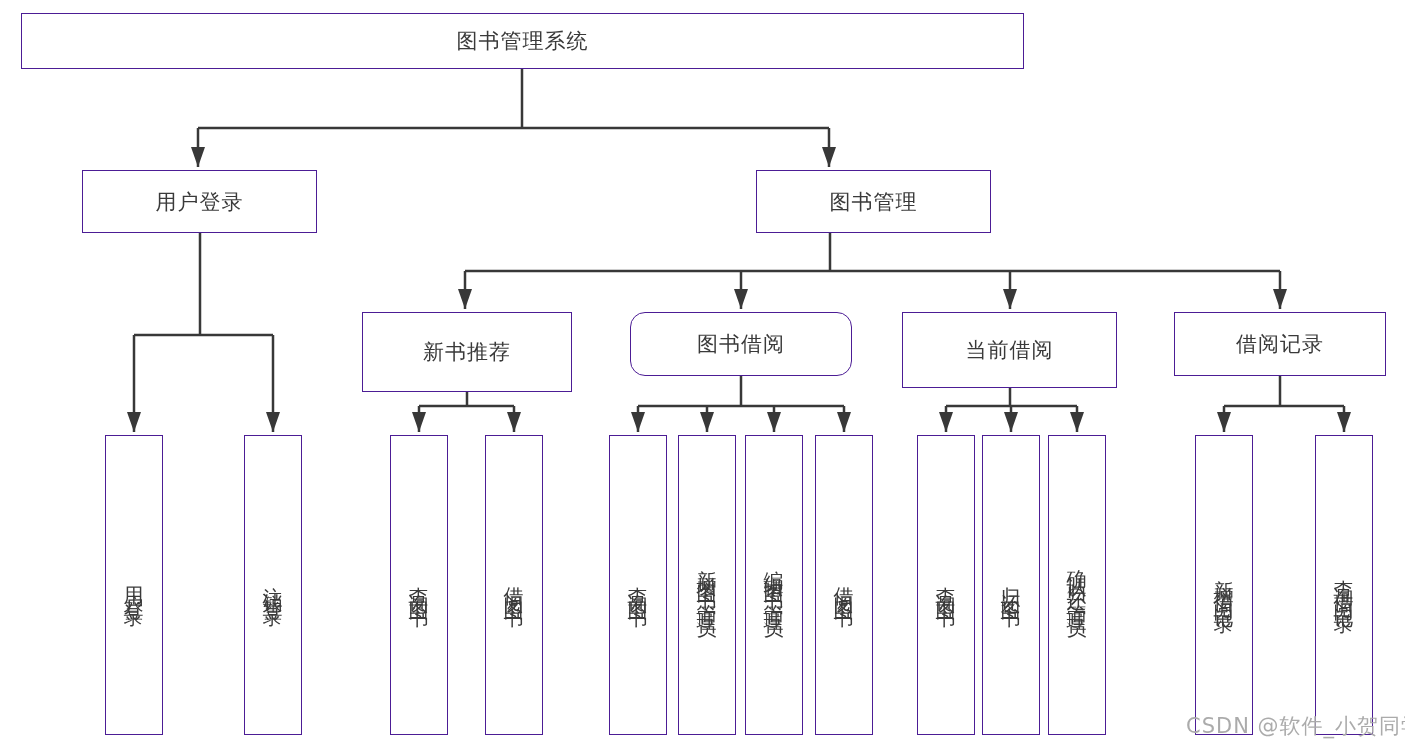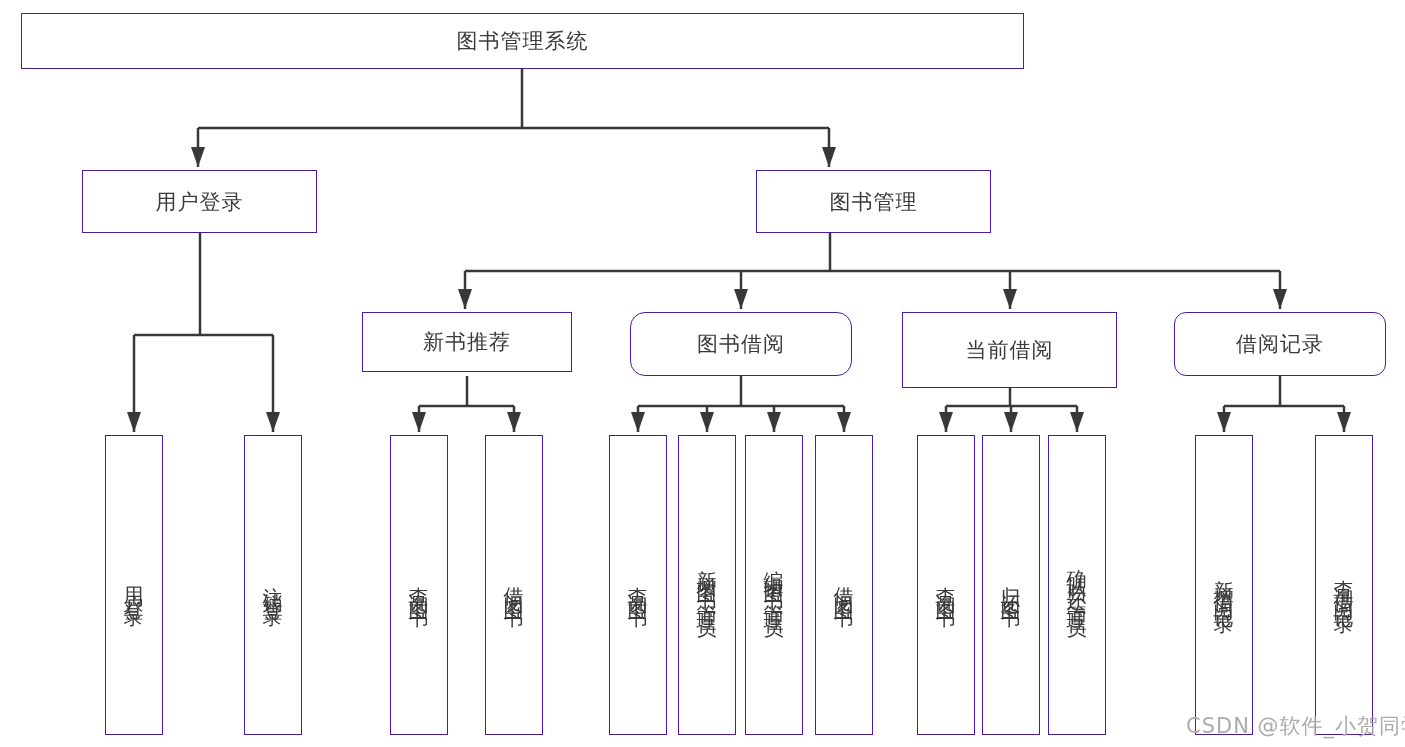--- a/index.html
+++ b/index.html
@@ -11,24 +11,24 @@
   .connectors { position:absolute; left:0; top:0; z-index:0; }
   .box {
     position:absolute; background:#ffffff; border:1px solid #4c1d95;
     box-sizing:border-box; display:flex; align-items:center; justify-content:center;
     z-index:1; text-align:center;
   }
   .hlabel { font-size:21px; letter-spacing:1px; white-space:nowrap; }
   .root   { left:21px;  top:13px;  width:1003px; height:56px; }
   .lvl2a  { left:82px;  top:170px; width:235px; height:63px; }
   .lvl2b  { left:712px; top:170px; width:235px; height:63px;margin-left:44px; }
-  .lvl3a  { left:362px;  top:312px; width:210px; height:60px; }
+  .lvl3a  { left:362px;  top:312px; width:210px; height:80px; }
   .lvl3b  { left:630px;  top:312px; width:222px; height:64px;border-radius:15px; }
   .lvl3c  { left:902px;  top:312px; width:215px; height:76px; }
-  .lvl3d  { left:1174px; top:312px; width:212px; height:64px;border-radius:12px; }
+  .lvl3d  { left:1174px; top:312px; width:212px; height:64px; }
   .leaf   { top:435px; width:58px; height:300px; }
   .vtext {
     writing-mode:vertical-rl; text-orientation:mixed;
     font-size:20px; line-height:1; letter-spacing:7px; white-space:nowrap;
   }
   .watermark {
     position:absolute; left:1186px; top:712px; z-index:2;
     font-size:21px; color:#ababab; letter-spacing:1px; white-space:nowrap;
   }
 </style>

